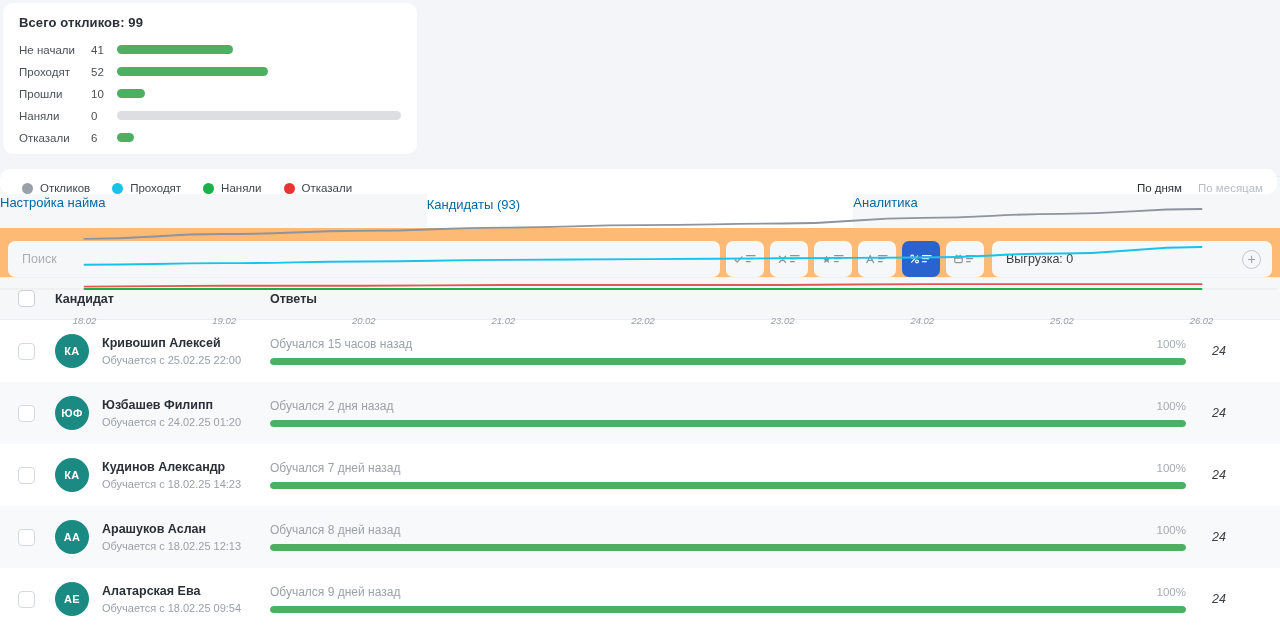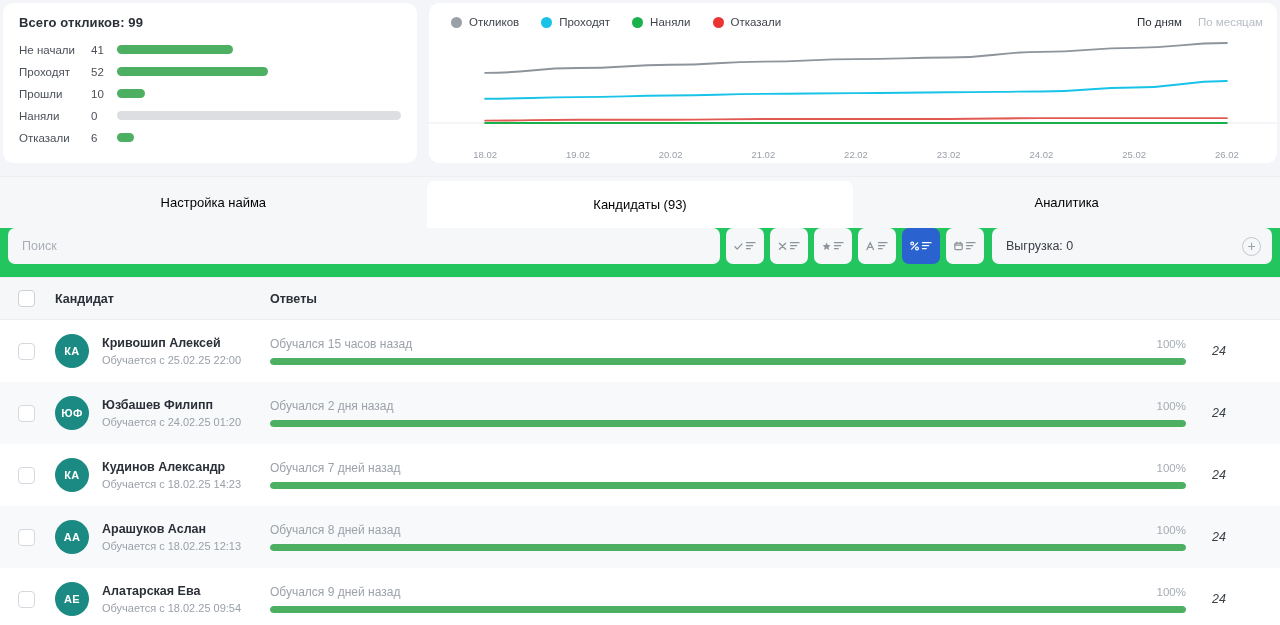--- a/index.html
+++ b/index.html
@@ -5,21 +5,21 @@
   * { box-sizing: border-box; margin: 0; padding: 0; }
   html, body {
     width: 1280px; height: 625px;
     background: #f4f5f8;
     font-family: "Liberation Sans", sans-serif;
     overflow: hidden;
     color: #2e3238;
   }
 
   
-  .top { display: flex; gap: 12px; padding: 0 0 0 0; height: 167px; }
+  .top { display: flex; gap: 12px; padding: 0 0 0 0; height: 167px; flex-direction: column; }
 
   .card {
     background: #fff;
     border-radius: 10px;
   }
 
   
   .funnel {
     width: 414px;
     margin: 3px 0 0 3px;
@@ -52,47 +52,47 @@
   }
   .chart-head { display: flex; align-items: flex-start; justify-content: space-between; }
   .legend { display: flex; gap: 22px; padding-left: 8px; padding-top: 3px;}
   .legend-item { display: flex; align-items: center; gap: 7px; font-size: 11.5px; color: #40454d; }
   .dot { width: 11px; height: 11px; border-radius: 50%; display: inline-block; }
   .range-toggle { display: flex; gap: 16px; font-size: 11.5px; padding-top: 3px; }
   .range-toggle span { cursor: pointer; }
   .rng-active { color: #2b3038; }
   .rng-idle { color: #b7bcc4; }
 
-  .plot { position: absolute; left: 0; top: 34px; width: 100%; height: 118px; }
+  .plot { position: absolute; left: 0; top: 34px; width: 100%; height: 118px; font-style: italic; }
   .plot svg { display: block; width: 100%; height: 100%; }
   .xlabels {
     position: absolute; left: 0; bottom: 6px; width: 100%;
     display: flex; font-size: 9.5px; color: #9aa0a8;
   }
   .xlab { position: absolute; transform: translateX(-50%); }
 
   
   .tabs {
     display: flex; background: #f6f7f9;
     height: 52px; margin-top: 9px;
     border-top: 1px solid #eceef1;
   }
   .tab {
-    flex: 1; display: flex; align-items: center; justify-content: center;
-    font-size: 13px; color: #000000; cursor: pointer;
+    flex: 1; display: flex; align-items: center; justify-content: flex-start;
+    font-size: 13px; color: #0369a1; cursor: pointer;
   }
   .tab.active {
     background: #fff; border-radius: 7px 7px 0 0;
     margin: 4px 0 0 0;
   }
 
   
   .toolbar {
-    height: 50px; background: #22c55e;
-    display: flex; align-items: flex-start; padding: 0 8px;
+    height: 50px; background: #fdba74;
+    display: flex; align-items: flex-end; padding: 0 8px;
     gap: 6px; border-bottom: 1px solid #eef0f3;
   }
   .search {
     flex: 1; height: 36px; background: #f6f7f9; border: none;
     border-radius: 7px; padding: 0 14px;
     font-family: "Liberation Sans", sans-serif; font-size: 12.5px;
     color: #3b4047; outline: none;
   }
   .search::placeholder { color: #a9aeb6; }
   .iconbtn {

